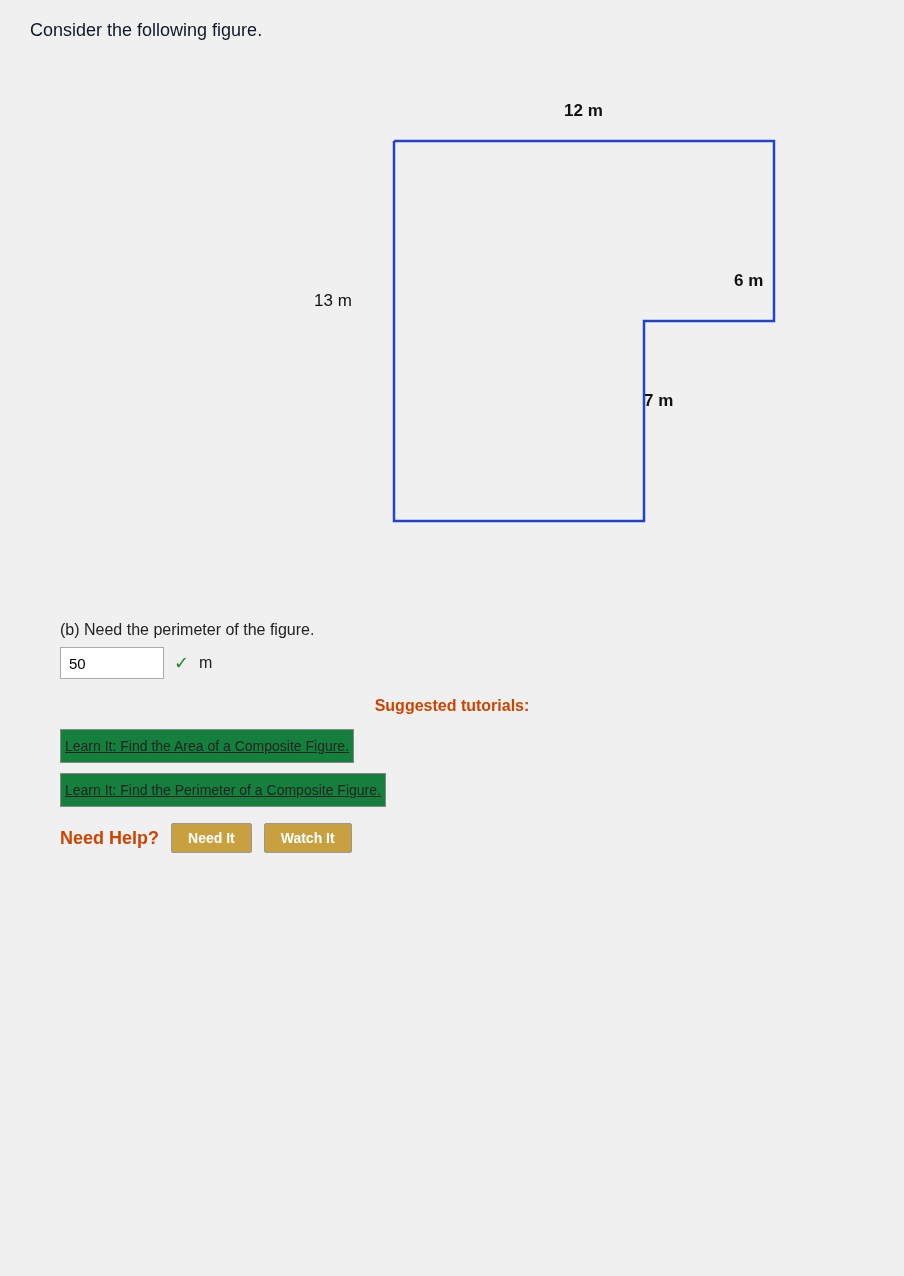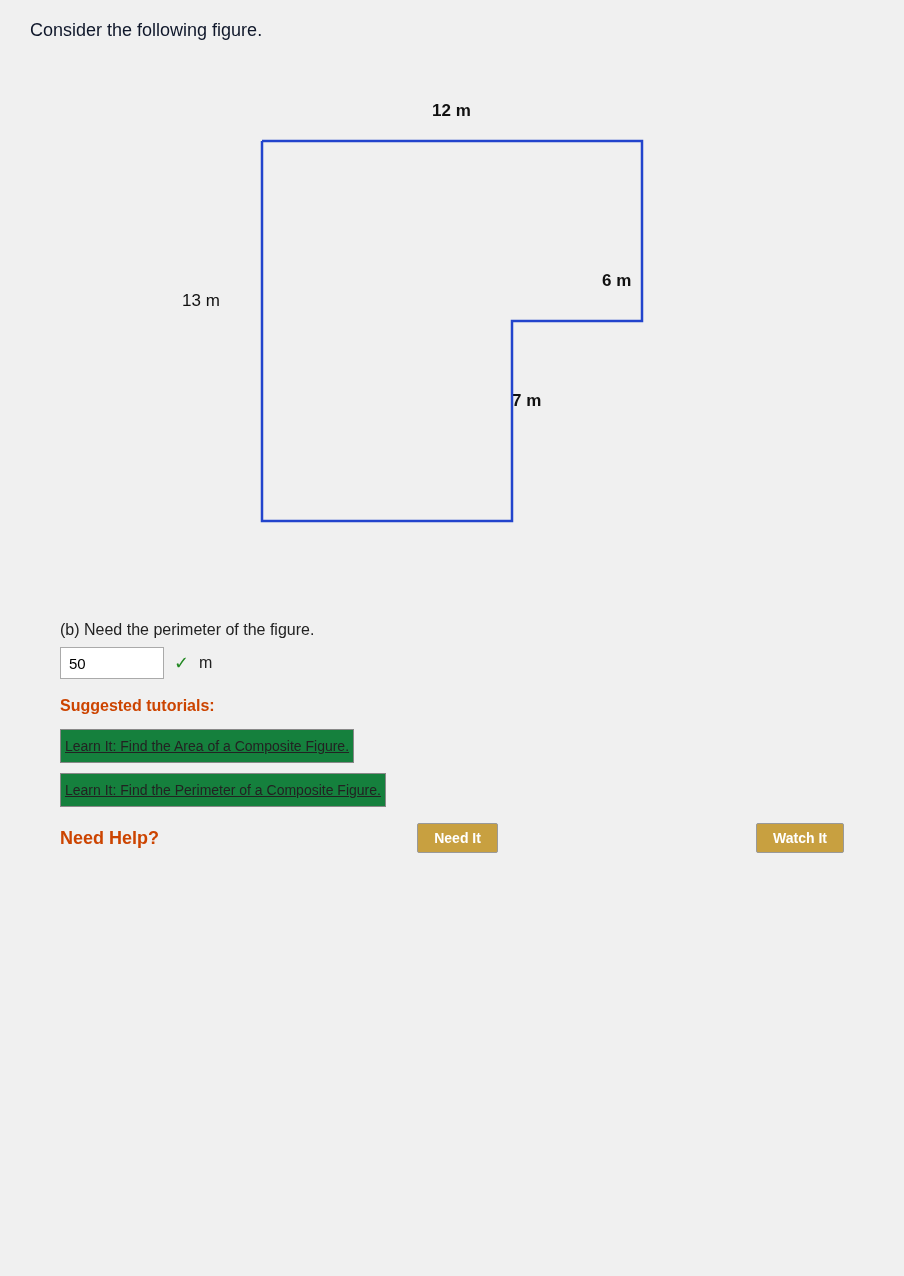--- a/index.html
+++ b/index.html
@@ -15,21 +15,21 @@
       min-height: 1276px;
       padding: 20px 30px 30px 30px;
     }
     .prompt-text {
       font-size: 18px;
       color: #0f172a;
       margin-bottom: 30px;
     }
     .figure-area {
       display: flex;
-      justify-content: center;
+      justify-content: flex-end;
       align-items: center;
       margin-bottom: 30px;
       position: relative;
       height: 520px;
     }
     .figure-container {
       position: relative;
       width: 580px;
       height: 480px;
     }
@@ -139,21 +139,20 @@
       text-decoration: underline;
       margin-bottom: 10px;
       cursor: pointer;
       width: fit-content;
     }
     .need-help-row {
       display: flex;
       align-items: center;
       gap: 12px;
       margin-top: 16px;
-      justify-content: space-between;
     }
     .need-help-text {
       font-size: 18px;
       font-weight: bold;
       color: #cc4400;
     }
     .action-button {
       background: #c8a040;
       border: 1px solid #999;
       padding: 6px 16px;
@@ -193,21 +192,21 @@
 
     <div class="question-block">
       <div class="question-label">(b) Need the perimeter of the figure.</div>
       <div class="answer-row">
         <input class="answer-input-correct" type="text" value="50" style="">
         <span class="correct-icon">✓</span>
         <span class="unit-text">m</span>
       </div>
     </div>
 
-    <div style="margin-top: 10px;">
+    <div style="margin-top: 10px; text-align: center;">
       <div class="suggested-label">Suggested tutorials:</div>
       <a class="tutorial-link" href="#">Learn It: Find the Area of a Composite Figure.</a>
       <a class="tutorial-link" href="#">Learn It: Find the Perimeter of a Composite Figure.</a>
     </div>
 
     <div class="need-help-row">
       <span class="need-help-text">Need Help?</span>
       <button class="action-button">Need It</button>
       <button class="action-button">Watch It</button>
     </div>

